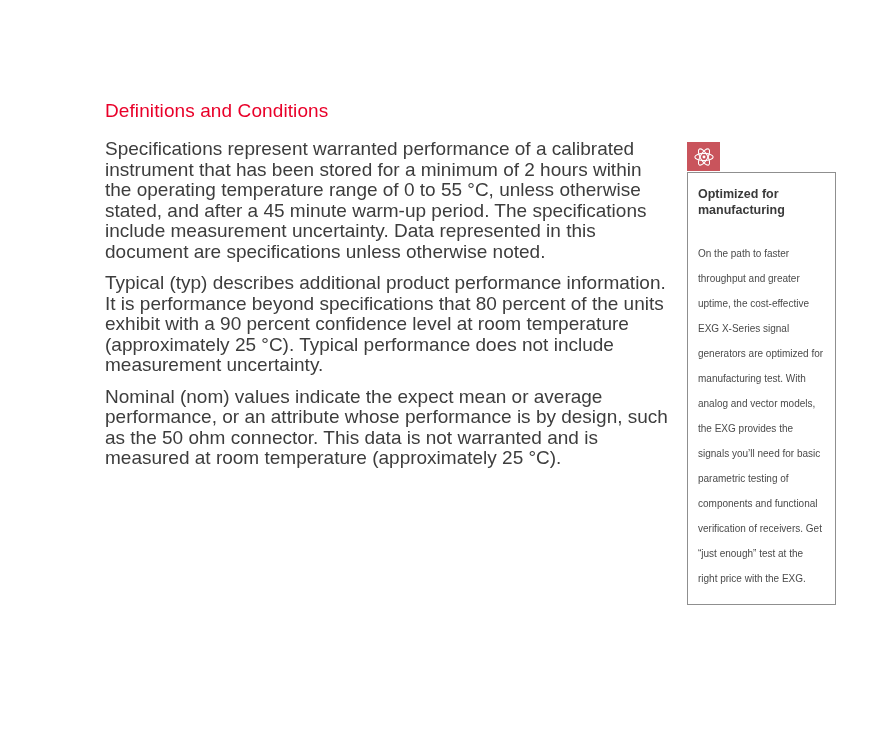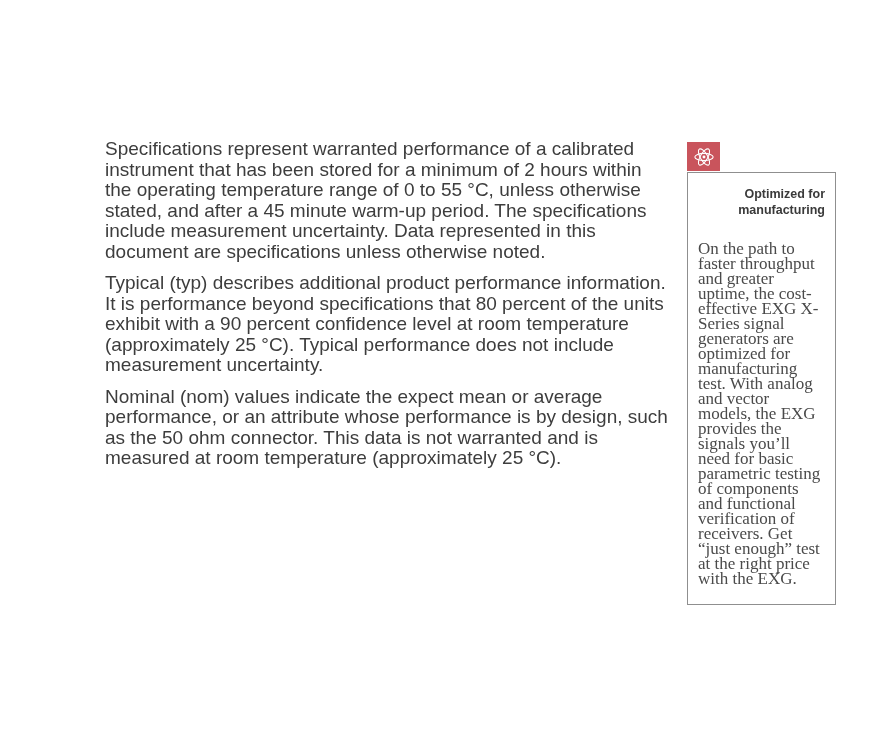--- a/index.html
+++ b/index.html
@@ -52,34 +52,33 @@
     border: 1px solid #8f8f8f;
     background: #ffffff;
     padding: 13px 10px 10px 10px;
   }
   .callout-title {
     font-size: 12.5px;
     font-weight: 700;
     color: #3a3a3a;
     line-height: 16px;
     margin: 0 0 23px 0;
-    text-align: right;
   }
   .callout-body {
-    font-size: 17px;
+    font-size: 10px;
     color: #4a4a4a;
-    line-height: 15px;
-    font-family: Liberation Serif, serif;
+    line-height: 25px;
   }
 </style>
 </head>
 <body>
 
 <div class="page">
 
+  <h1 class="page-title">Definitions and Conditions</h1>
 
   <div class="body-col">
     <p>Specifications represent warranted performance of a calibrated instrument that has been stored for a minimum of 2 hours within the operating temperature range of 0 to 55 °C, unless otherwise stated, and after a 45 minute warm-up period. The specifications include measurement uncertainty. Data represented in this document are specifications unless otherwise noted.</p>
     <p>Typical (typ) describes additional product performance information. It is performance beyond specifications that 80 percent of the units exhibit with a 90 percent confidence level at room temperature (approximately 25 °C). Typical performance does not include measurement uncertainty.</p>
     <p>Nominal (nom) values indicate the expect mean or average performance, or an attribute whose performance is by design, such as the 50 ohm connector. This data is not warranted and is measured at room temperature (approximately 25 °C).</p>
   </div>
 
   <div class="atom-badge">
     <svg width="24" height="22" viewBox="0 0 24 24" fill="none">
       <ellipse cx="12" cy="12" rx="10" ry="4" stroke="#ffffff" stroke-width="1.2"></ellipse>

